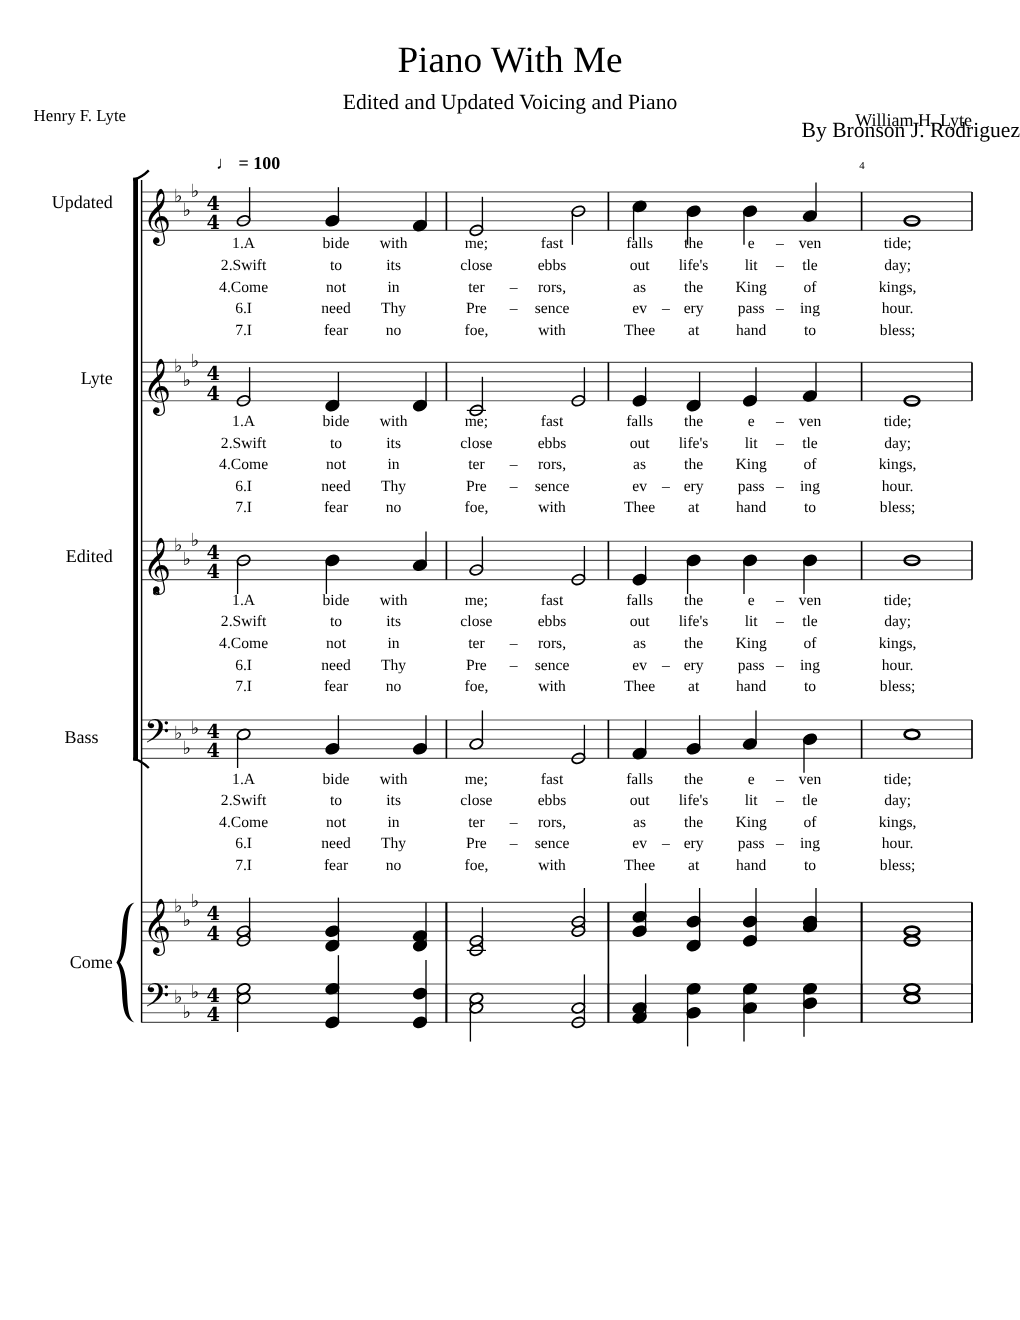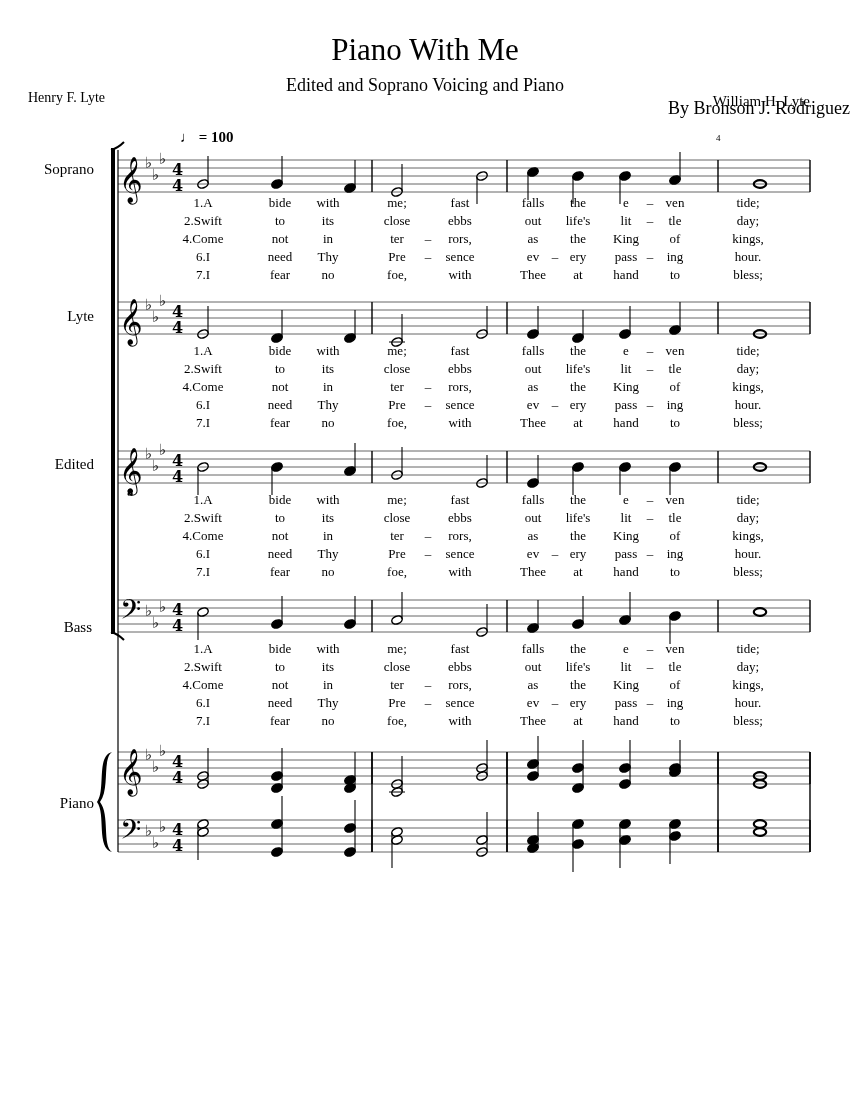--- a/index.html
+++ b/index.html
@@ -14,33 +14,33 @@
   #tempo { top:129px; left:180px; font-size:15px; font-weight:bold; }
   #measure-num { top:133px; left:716px; font-size:9px; }
   .staff-label { font-size:15px; text-align:right; width:80px; }
   svg#score { position:absolute; top:0; left:0; }
   .lyr { position:absolute; font-size:13px; white-space:nowrap; transform:translateX(-50%); }
 </style>
 </head>
 <body>
 
 <div id="title" class="abs">Piano With Me</div>
-<div id="subtitle1" class="abs">Edited and Soprano Voicing and Piano</div>
+<div id="subtitle1" class="abs">Edited and Updated Voicing and Piano</div>
 <div id="subtitle2" class="abs">By Bronson J. Rodriguez</div>
 <div id="lyricist" class="abs">Henry F. Lyte</div>
 <div id="composer" class="abs">William H. Lyte</div>
 <div id="tempo" class="abs">♩ = 100</div>
 <div id="measure-num" class="abs">4</div>
 
 <div id="labels">
-  <div class="abs staff-label" style="top:161px;left:14px;">Soprano</div>
+  <div class="abs staff-label" style="top:161px;left:14px;">Updated</div>
   <div class="abs staff-label" style="top:308px;left:14px;">Lyte</div>
   <div class="abs staff-label" style="top:456px;left:14px;">Edited</div>
-  <div class="abs staff-label" style="top:607px;left:12px;margin-top:12px;">Bass</div>
-  <div class="abs staff-label" style="top:795px;left:14px;">Piano</div>
+  <div class="abs staff-label" style="top:607px;left:2px;">Bass</div>
+  <div class="abs staff-label" style="top:795px;left:14px;">Come</div>
 </div>
 
 <svg id="score" width="850" height="1100" xmlns="http://www.w3.org/2000/svg">
     <line x1="118" x2="810" y1="160" y2="160" stroke="#555" stroke-width="0.9"></line>
     <line x1="118" x2="810" y1="168" y2="168" stroke="#555" stroke-width="0.9"></line>
     <line x1="118" x2="810" y1="176" y2="176" stroke="#555" stroke-width="0.9"></line>
     <line x1="118" x2="810" y1="184" y2="184" stroke="#555" stroke-width="0.9"></line>
     <line x1="118" x2="810" y1="192" y2="192" stroke="#555" stroke-width="0.9"></line>
     <line x1="372" x2="372" y1="160" y2="192" stroke="#000" stroke-width="1.4"></line>
     <line x1="507" x2="507" y1="160" y2="192" stroke="#000" stroke-width="1.4"></line>

